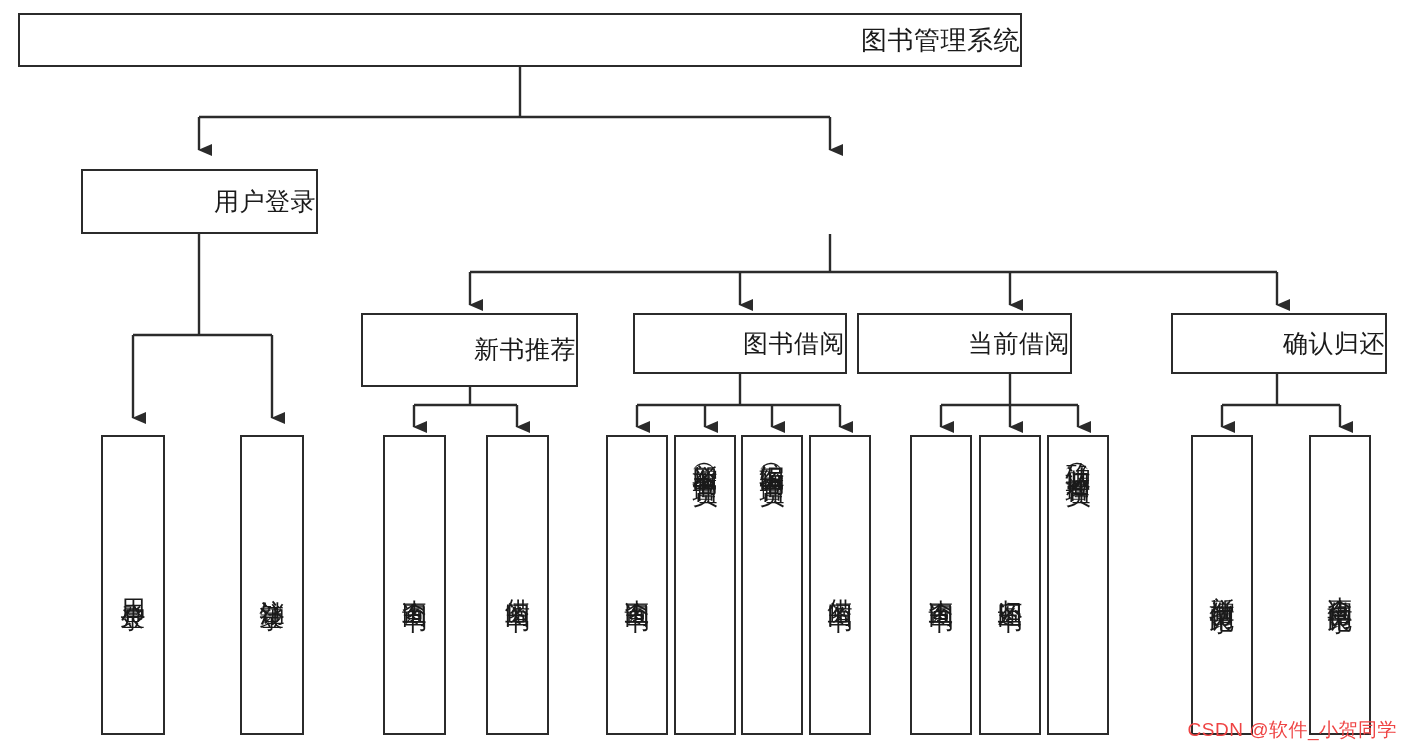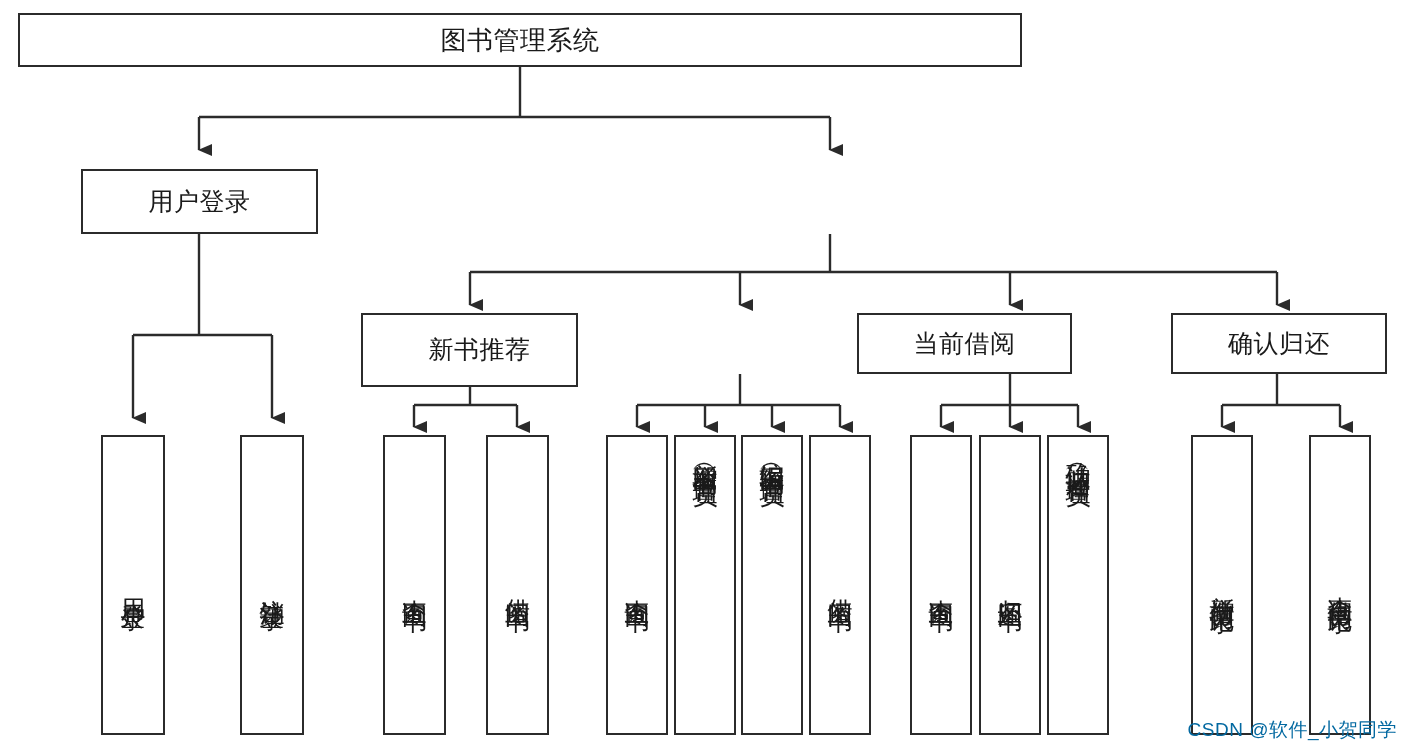--- a/index.html
+++ b/index.html
@@ -27,21 +27,21 @@
     height: 747px;
     display: block;
   }
   .node-box {
     position: absolute;
     box-sizing: border-box;
     border: 2.4px solid #2b2b2b;
     background: #ffffff;
     display: flex;
     align-items: center;
-    justify-content: center;
+    justify-content: flex-end;
     color: #1a1a1a;
   }
   .node-label {
     display: block;
     text-align: center;
     line-height: 1.18;
     letter-spacing: 0.5px;
   }
   
   .node-h .node-label {
@@ -65,21 +65,21 @@
   }
   .node-v.center-v {
     align-items: center;
     padding-top: 0;
   }
   .watermark {
     position: absolute;
     right: 8px;
     bottom: 4px;
     font-size: 19px;
-    color: #0369a1;
+    color: #ef4444;
     letter-spacing: 0.5px;
     white-space: nowrap;
     user-select: none;
   }
 </style>
 </head>
 <body>
 
 <div id="diagram-root">
 
@@ -137,20 +137,23 @@
     <span class="node-label">图书管理系统</span>
   </div>
 
   <div class="node-box node-h" style="left:81px; top:169px; width:237px; height:65px;">
     <span class="node-label">用户登录</span>
   </div>
 
   <div class="node-box node-h" style="left:361px; top:313px; width:217px; height:74px;padding-left:20px;">
     <span class="node-label">新书推荐</span>
   </div>
+  <div class="node-box node-h" style="left:633px; top:313px; width:214px; height:61px;">
+    <span class="node-label">图书借阅</span>
+  </div>
   <div class="node-box node-h" style="left:857px; top:313px; width:215px; height:61px;">
     <span class="node-label">当前借阅</span>
   </div>
   <div class="node-box node-h" style="left:1171px; top:313px; width:216px; height:61px;">
     <span class="node-label">确认归还</span>
   </div>
 
   <div class="node-box node-v center-v" style="left:101px; top:435px; width:64px; height:300px;">
     <span class="node-label">用户登录</span>
   </div>

